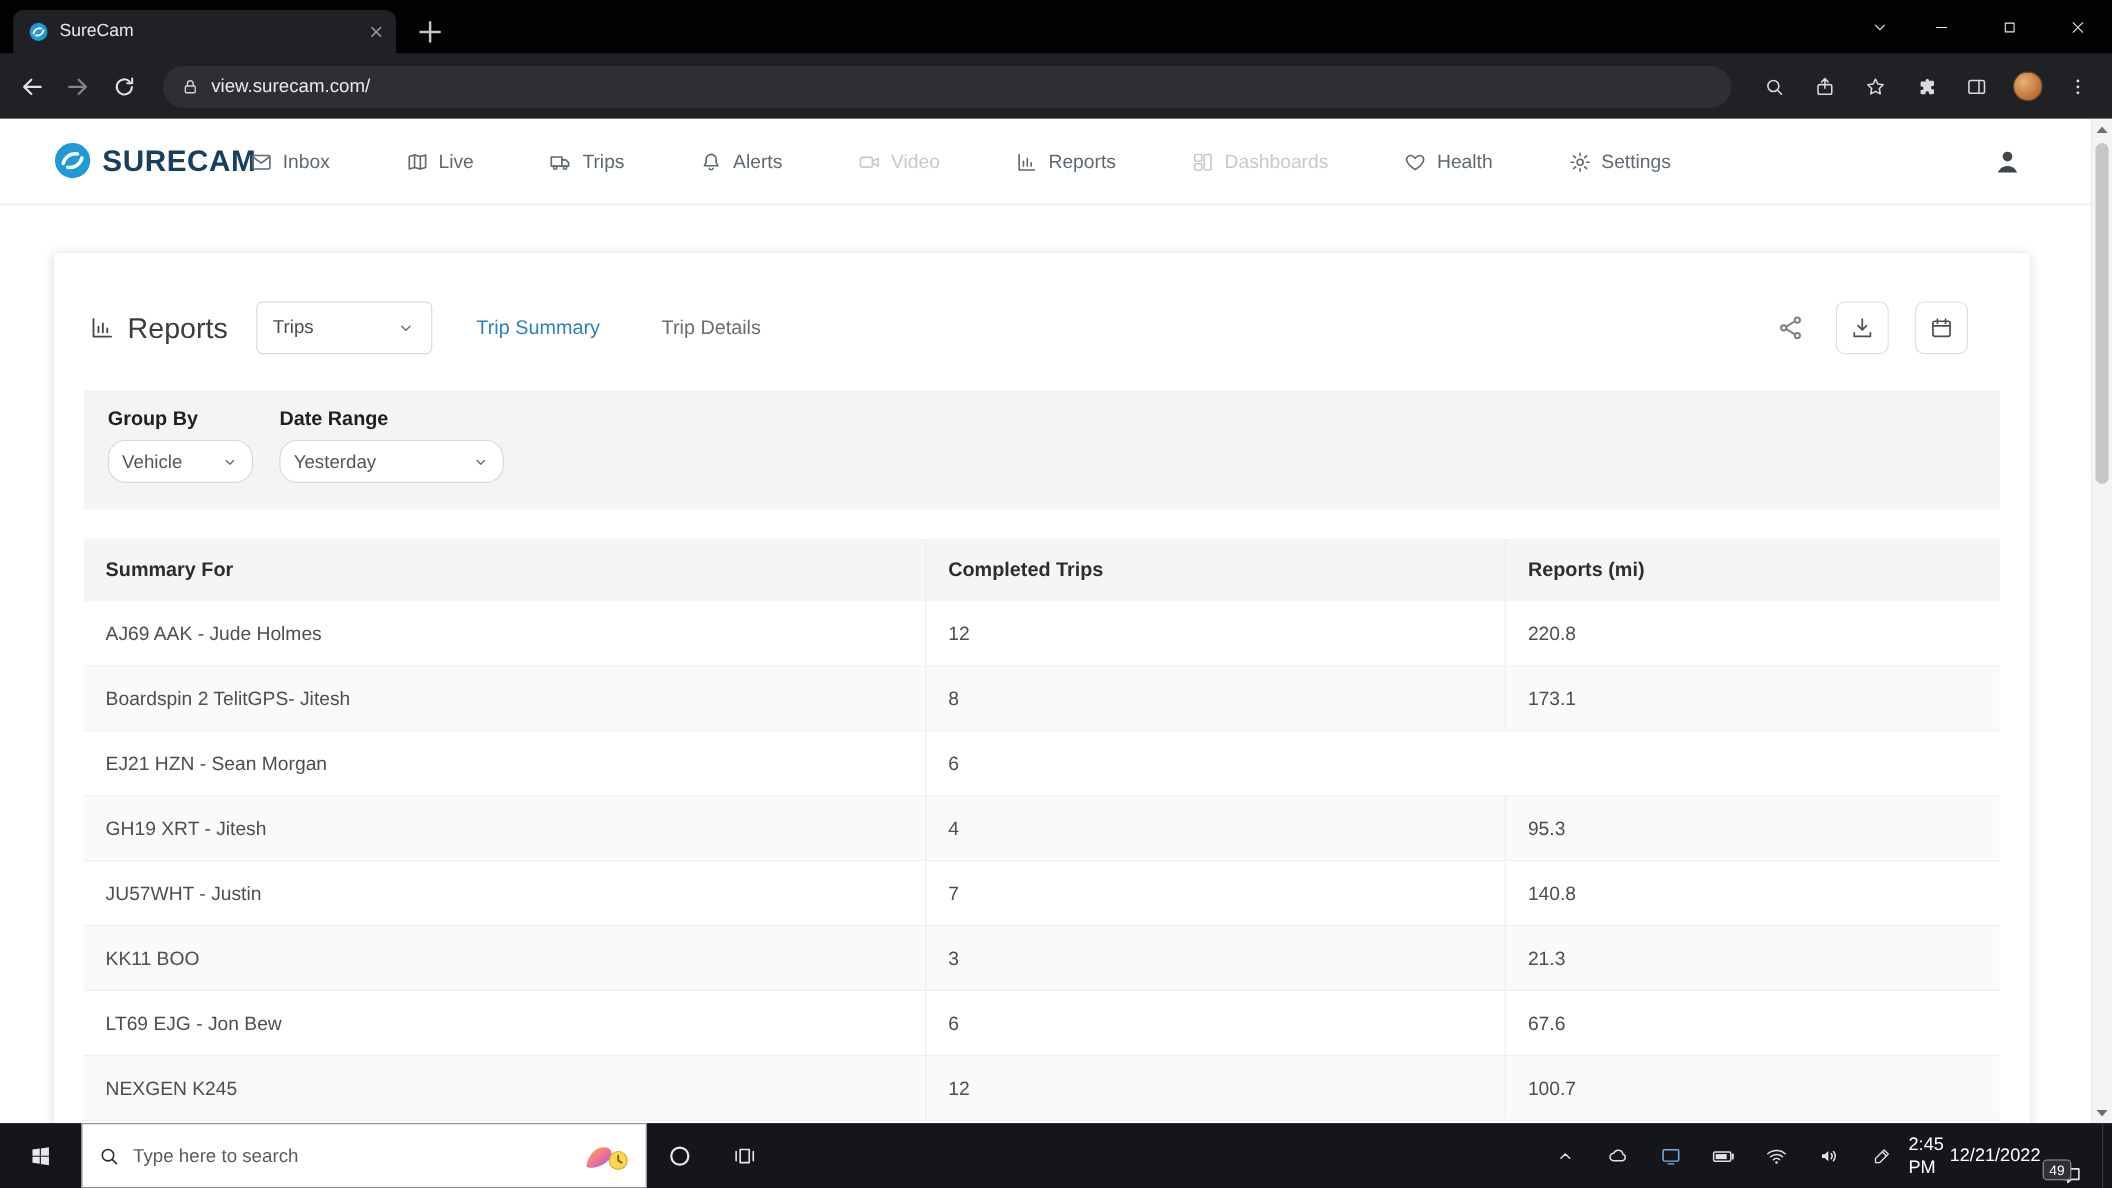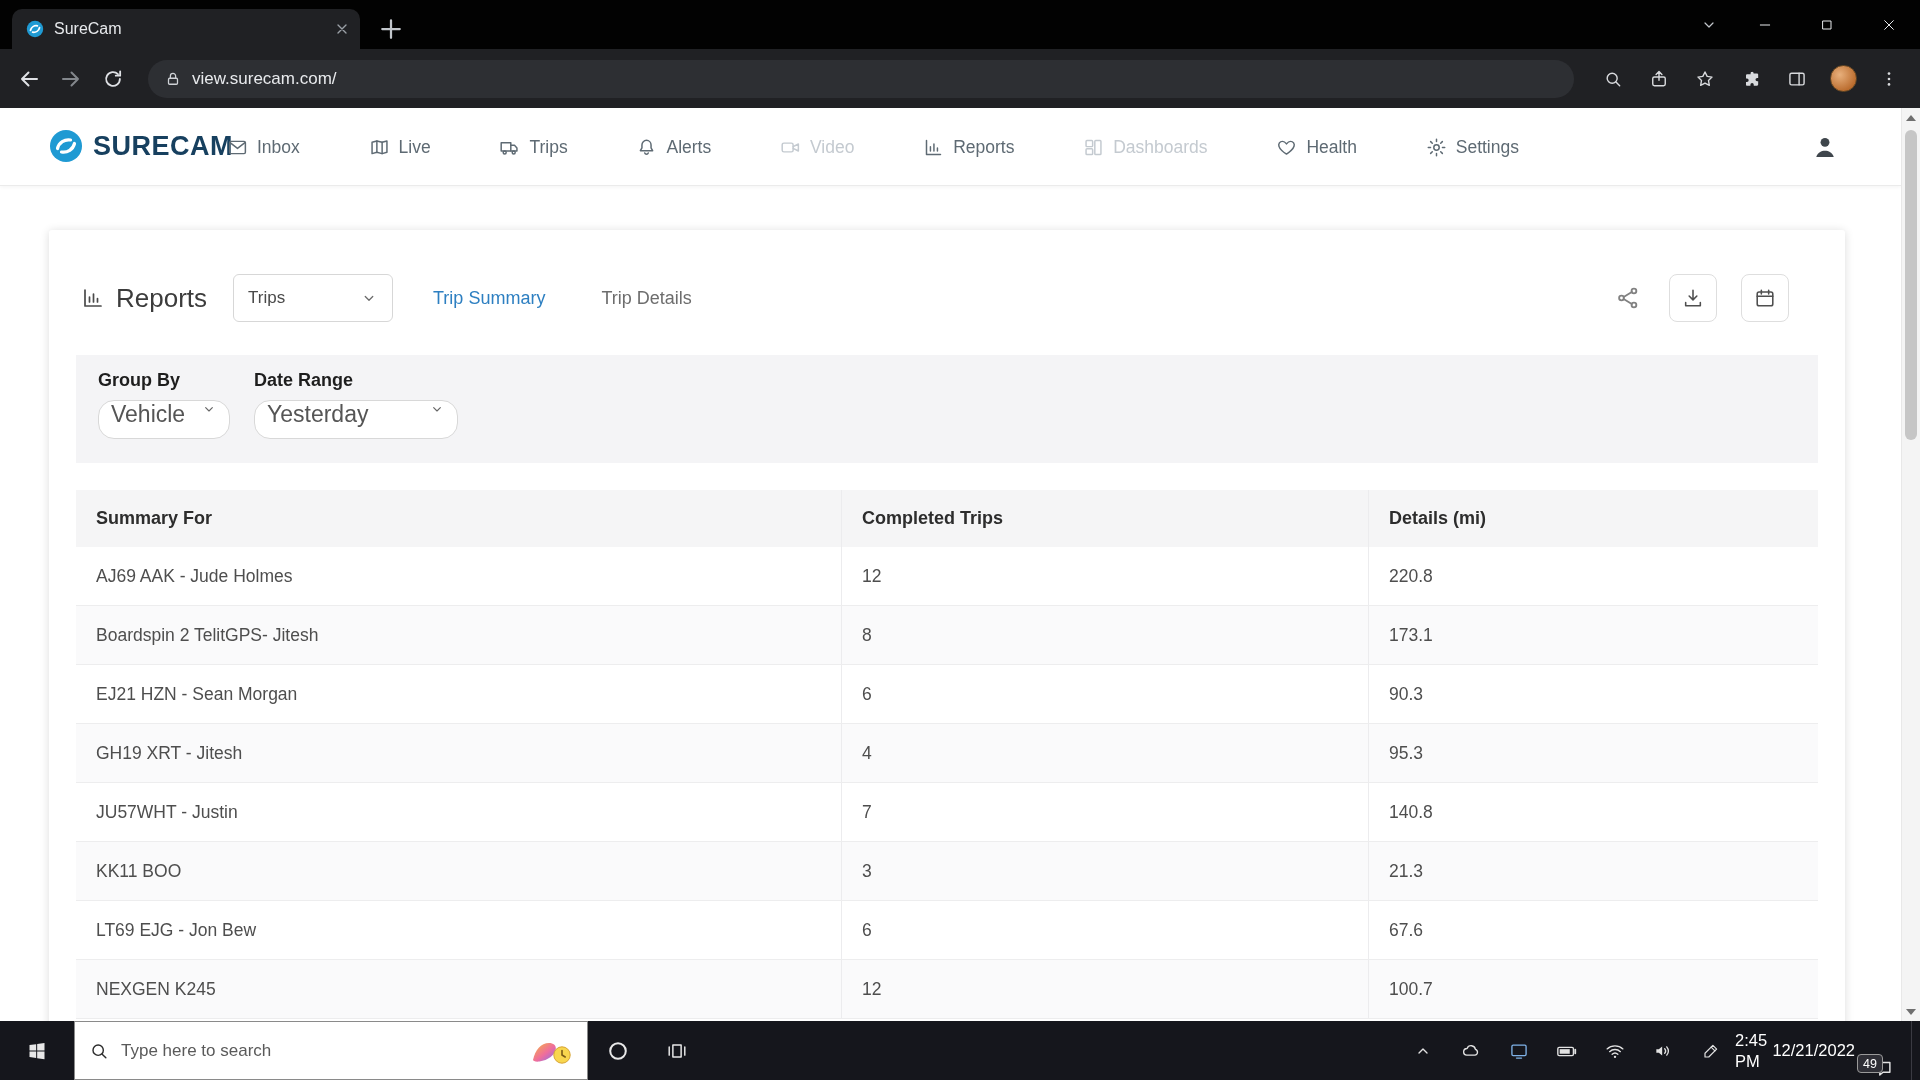--- a/index.html
+++ b/index.html
@@ -52,21 +52,21 @@
   .rep-tabs{margin-left:40px;display:flex;gap:56px;font-size:18px}
   .rep-tab{color:#6d6d6d;cursor:pointer}
   .rep-tab.active{color:#2d7fc1}
   .rep-actions{margin-left:auto;margin-right:28px;display:flex;align-items:center;gap:24px}
   .action-plain{width:34px;height:34px;display:flex;align-items:center;justify-content:center;color:#818181}
   .action-btn{width:48px;height:48px;border:1px solid #dedede;border-radius:8px;display:flex;align-items:center;justify-content:center;color:#4f4f4f;background:#fff}
 
   .filter-bar{position:absolute;left:27px;right:27px;top:125px;height:108px;background:#f4f4f6;display:flex;padding:15px 0 0 22px;gap:24px}
   .filter-group{display:flex;flex-direction:column;gap:9px}
   .filter-label{font-size:18px;font-weight:700;color:#1e1e1e}
-  .sel{height:39px;border:1px solid #d8d8d8;border-radius:16px;background:#fff;display:flex;align-items:flex-start;justify-content:space-between;padding:0 12px;font-size:23px;color:#555}
+  .sel{height:39px;border:1px solid #d8d8d8;border-radius:16px;background:#fff;display:flex;align-items:center;justify-content:space-between;padding:0 12px;font-size:17px;color:#555}
   .sel .ic{color:#666}
   .sel-vehicle{width:132px}
   .sel-date{width:204px}
 
   .rtable{position:absolute;left:27px;right:27px;top:260px}
   .thead,.trow{display:grid;grid-template-columns:765px 527px 450px}
   .thead{background:#f5f5f6;height:57px;font-weight:700;font-size:18px;color:#2d2d2d}
   .tcell{display:flex;align-items:center;padding-left:20px}
   .tcell.c2,.tcell.c3{border-left:1px solid #ececee}
   .trow{height:59px;border-bottom:1px solid #ededee;font-size:17.5px;color:#4e4e4e;background:#fff}
@@ -422,37 +422,36 @@
                 </svg>
               </span>
           </div>
         </div>
       </div>
 
       <div class="rtable">
         <div class="thead">
           <div class="tcell c1">Summary For</div>
           <div class="tcell c2">Completed Trips</div>
-          <div class="tcell c3">Details (mi)</div>
+          <div class="tcell c3">Reports (mi)</div>
         </div>
         <div class="tbody">
             <div class="trow">
               <div class="tcell c1">AJ69 AAK - Jude Holmes</div>
               <div class="tcell c2">12</div>
               <div class="tcell c3">220.8</div>
             </div>
             <div class="trow">
               <div class="tcell c1">Boardspin 2 TelitGPS- Jitesh</div>
               <div class="tcell c2">8</div>
               <div class="tcell c3">173.1</div>
             </div>
             <div class="trow">
               <div class="tcell c1">EJ21 HZN - Sean Morgan</div>
               <div class="tcell c2">6</div>
-              <div class="tcell c3">90.3</div>
             </div>
             <div class="trow">
               <div class="tcell c1">GH19 XRT - Jitesh</div>
               <div class="tcell c2">4</div>
               <div class="tcell c3">95.3</div>
             </div>
             <div class="trow">
               <div class="tcell c1">JU57WHT - Justin</div>
               <div class="tcell c2">7</div>
               <div class="tcell c3">140.8</div>

